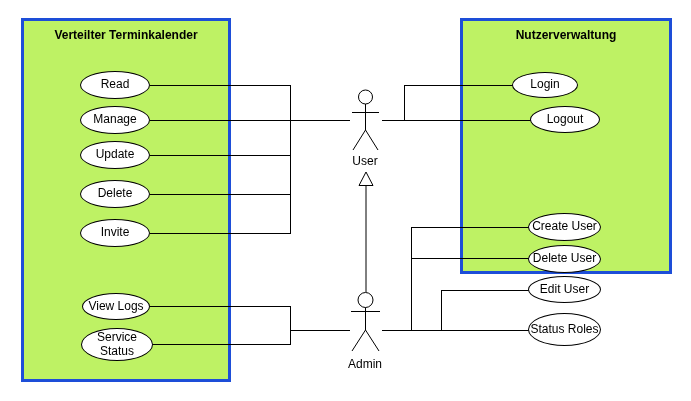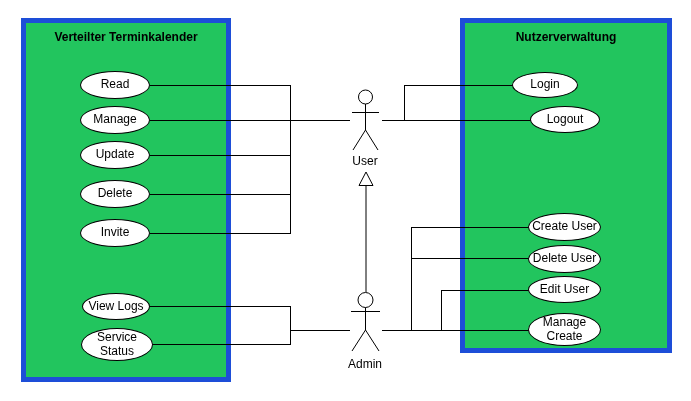--- a/index.html
+++ b/index.html
@@ -11,22 +11,22 @@
   }
   #canvas {
     position: relative;
     width: 691px;
     height: 401px;
     background: #ffffff;
     overflow: hidden;
   }
   .boundary {
     position: absolute;
-    border: 5px solid #1d4ed8;
-    background: #22c55e;
+    border: 3px solid #1d4ed8;
+    background: #bef264;
     box-sizing: border-box;
   }
   .boundary-title {
     text-align: center;
     font-weight: bold;
     font-size: 12px;
     padding-top: 7px;
   }
   #connector-layer {
     position: absolute;
@@ -59,21 +59,21 @@
 </style>
 </head>
 <body>
 
 <div id="canvas">
 
   <div class="boundary" style="left:21px; top:18px; width:210px; height:364px;">
     <div class="boundary-title">Verteilter Terminkalender</div>
   </div>
 
-  <div class="boundary" style="left:460px; top:18px; width:212px; height:335px;">
+  <div class="boundary" style="left:460px; top:18px; width:212px; height:256px;">
     <div class="boundary-title">Nutzerverwaltung</div>
   </div>
 
   <svg id="connector-layer" width="691" height="401" viewBox="0 0 691 401">
 
     <g fill="none">
       <line class="conn" x1="150" y1="85.5" x2="290" y2="85.5"></line>
       <line class="conn" x1="150" y1="120.5" x2="290" y2="120.5"></line>
       <line class="conn" x1="150" y1="155.5" x2="290" y2="155.5"></line>
       <line class="conn" x1="150" y1="194.5" x2="290" y2="194.5"></line>
@@ -151,19 +151,19 @@
   <div class="ellipse" style="left:528px; top:213px; width:73px; height:28px;">
     <span>Create User</span>
     </div>
   <div class="ellipse" style="left:528px; top:276px; width:73px; height:27px;">
     <span>Edit User</span>
     </div>
   <div class="ellipse" style="left:528px; top:245px; width:73px; height:28px;">
     <span>Delete User</span>
     </div>
   <div class="ellipse" style="left:528px; top:313px; width:73px; height:33px;">
-    <span>Manage Create</span>
+    <span>Status Roles</span>
     </div>
 
   <div class="actor-label" style="left:335px; top:154px;">User</div>
   <div class="actor-label" style="left:335px; top:357px;">Admin</div>
 
 </div>
 
 </body></html>

